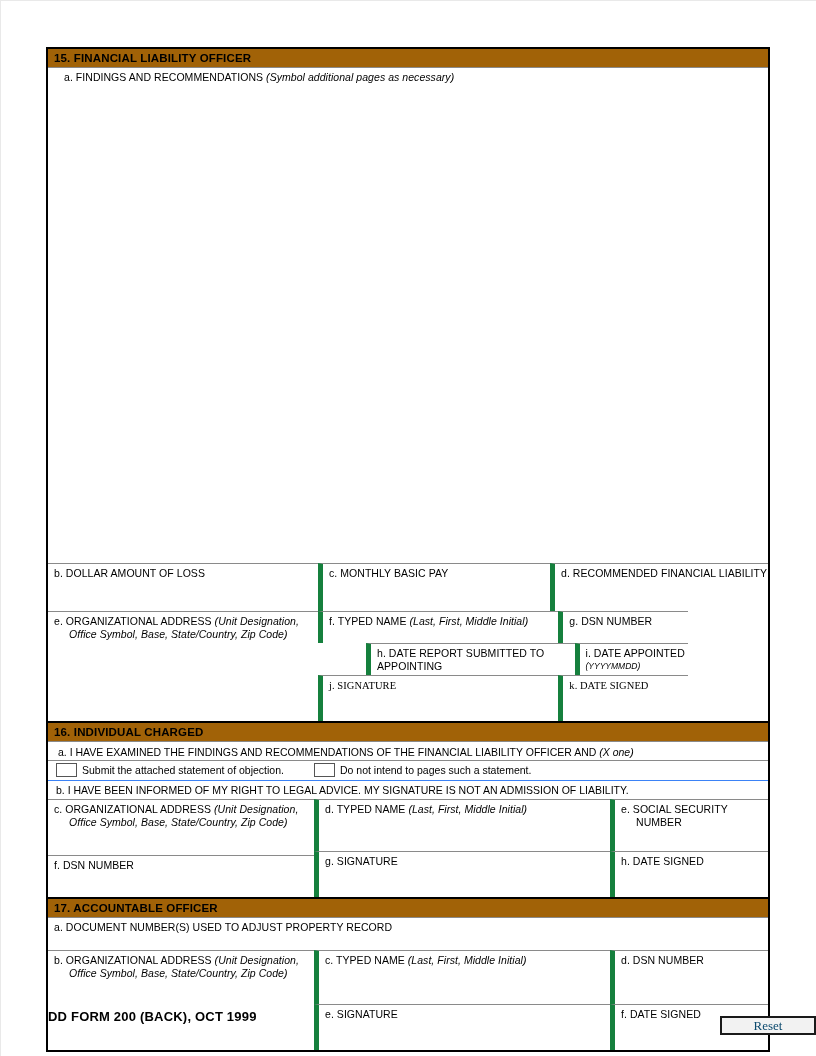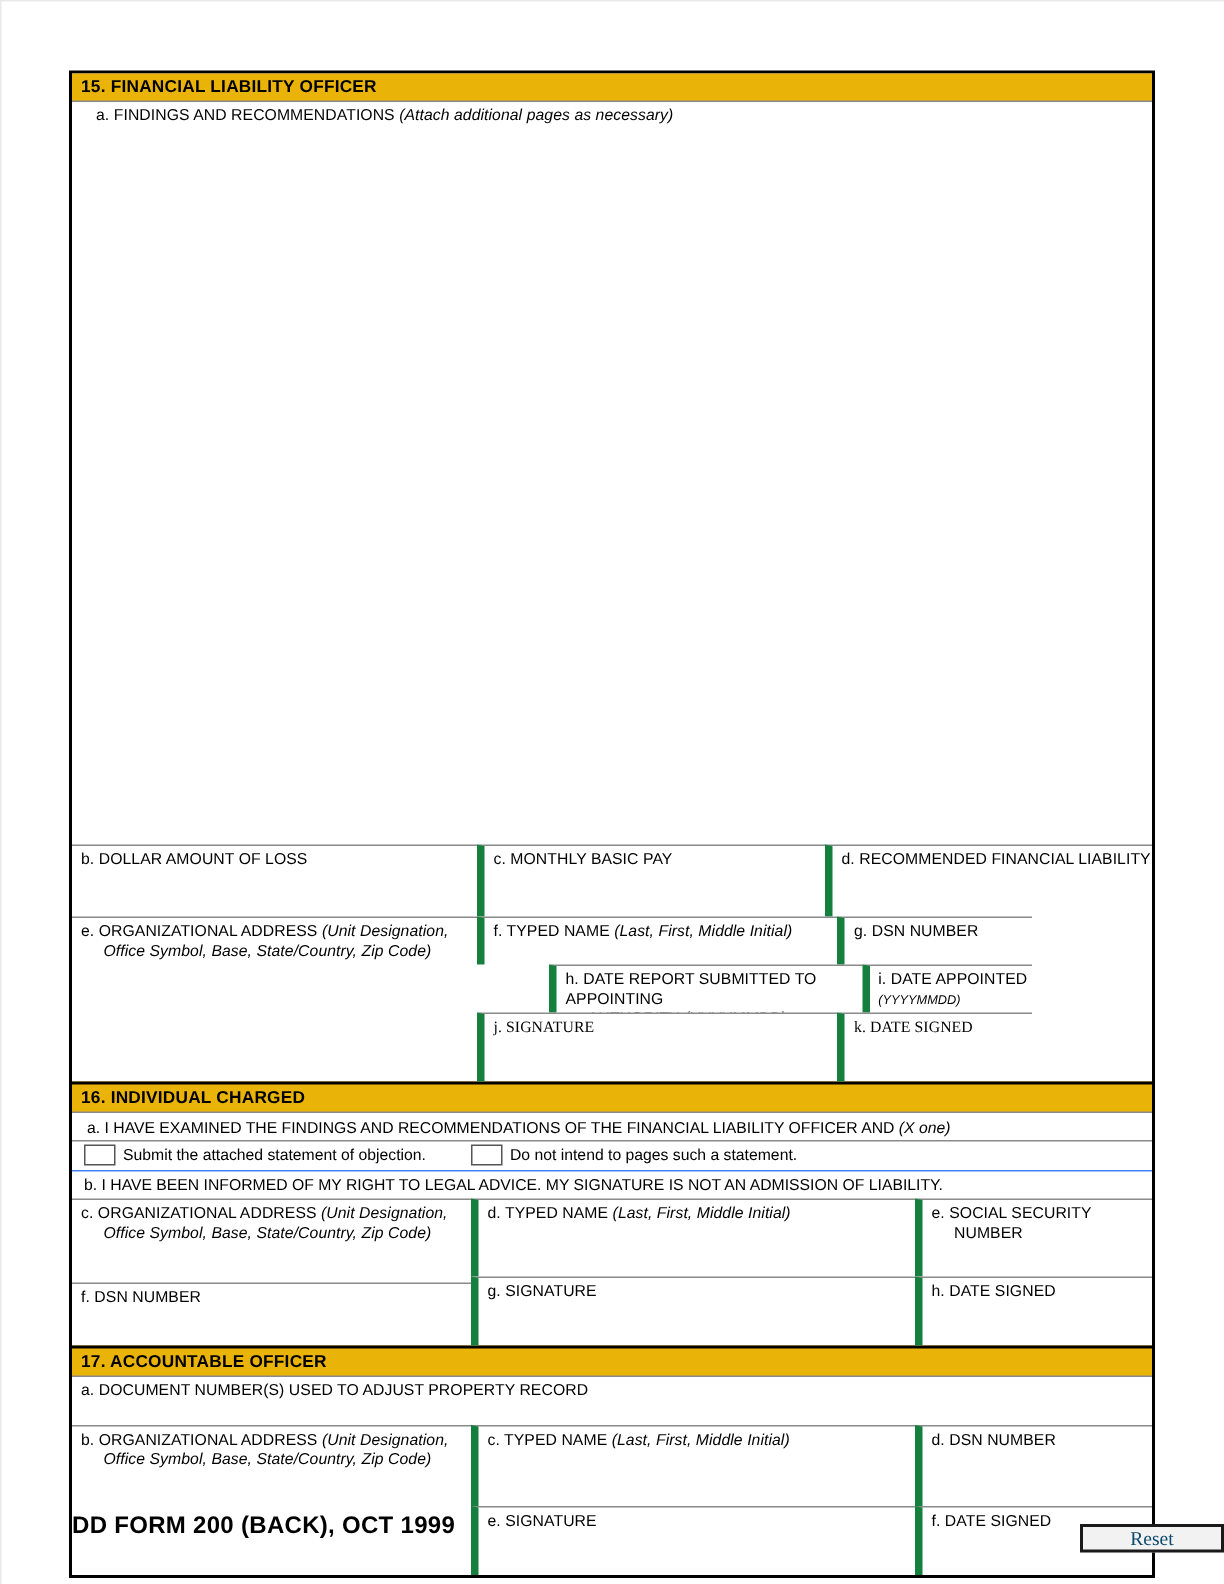--- a/index.html
+++ b/index.html
@@ -60,21 +60,21 @@
   .bt { border-top: 1px solid #8a8a8a; }
   .bl { border-left: 5px solid #15803d; }
 
   
   .section-bar {
     font-size: 11.5px;
     font-weight: bold;
     letter-spacing: 0.15px;
     padding: 3px 6px 3px 6px;
     border-bottom: 1px solid #8a8a8a;
-    background: #eab308;
+    background: #a16207;
   }
   .section-bar.topline { border-top: 2px solid #000; }
 
   .lbl {
     font-size: 10.5px;
     line-height: 13px;
     letter-spacing: 0.05px;
     white-space: nowrap;
   }
   .lbl.wrap { white-space: normal; }
@@ -132,21 +132,21 @@
     font-size: 10.5px;
     padding: 4px 6px 2px 10px;
     white-space: nowrap;
   }
 
   
   .footer {
     position: absolute;
     left: 48px;
     top: 1009px;
-    font-size: 16px;
+    font-size: 13px;
     font-weight: bold;
     letter-spacing: 0.2px;
   }
   .reset-btn {
     position: absolute;
     left: 672px;
     top: 1016px;
     width: 96px;
     height: 19px;
     border: 2px solid #1a1a1a;
@@ -170,21 +170,21 @@
   <div class="page-frame"></div>
 
   <div class="form">
 
     <div class="section-bar">15. FINANCIAL LIABILITY OFFICER</div>
 
     <div class="row">
       <div class="cell findings" style="width:100%;">
         <div class="lbl" style="padding-left:10px;">
           <span>a.  FINDINGS AND RECOMMENDATIONS</span>
-          <span class="it">(Attach additional pages as necessary)</span>
+          <span class="it">(Symbol additional pages as necessary)</span>
         </div>
       </div>
     </div>
 
     <div class="row">
       <div class="cell h-amount bt" style="width:270px;">
         <div class="lbl">b.  DOLLAR AMOUNT OF LOSS</div>
       </div>
       <div class="cell h-amount bt bl" style="width:232px;">
         <div class="lbl">c.  MONTHLY BASIC PAY</div>

